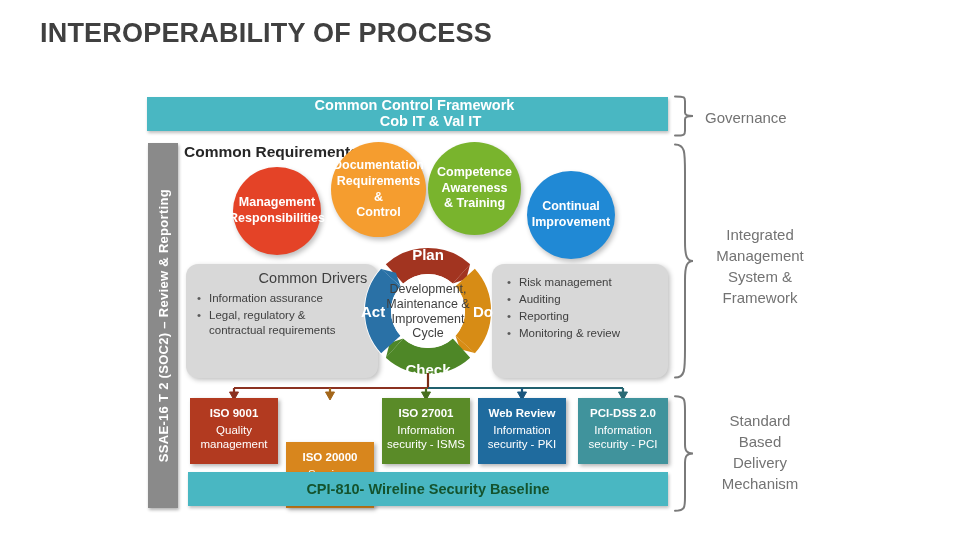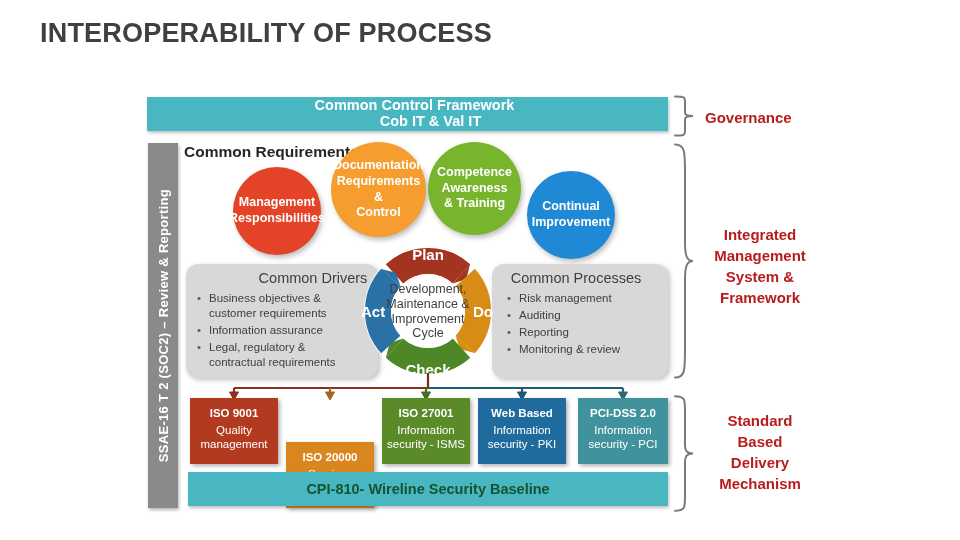--- a/index.html
+++ b/index.html
@@ -57,21 +57,21 @@
   .std{top:398px;width:88px;height:66px;color:#fff;text-align:center;box-sizing:border-box;
        padding-top:9px;box-shadow:2px 2px 4px rgba(0,0,0,.3);}
   .std-code{font-weight:bold;font-size:11.5px;margin-bottom:4px;}
   .std-label{font-size:11.5px;line-height:1.25;}
   .s1{left:190px;} .s2{left:286px;} .s3{left:382px;} .s4{left:478px;} .s5{left:578px;width:90px;}
 
   .banner2{left:188px;top:472px;width:480px;height:34px;display:flex;align-items:center;justify-content:center;
            color:#14532d;font-weight:bold;font-size:14.5px;box-shadow:1px 2px 3px rgba(0,0,0,.25);}
 
   .brace{overflow:visible;}
-  .ann{font-size:15px;font-weight:bold;color:#b91c1c;}
+  .ann{font-size:15px;font-weight:normal;color:#737373;}
   .ann-gov{left:705px;top:109px;}
   .ann-int{left:698px;top:224px;width:124px;text-align:center;line-height:1.4;}
   .ann-std{left:700px;top:410px;width:120px;text-align:center;line-height:1.4;}
 </style>
 </head>
 <body>
 
 <div id="slide">
 
   <div class="abs title">INTEROPERABILITY OF PROCESS</div>
@@ -94,28 +94,26 @@
 Control</div>
   <div class="abs circle c3 pre" style="background: rgb(121, 180, 45);">Competence
 Awareness
 &amp; Training</div>
   <div class="abs circle c4 pre" style="background: rgb(32, 137, 213);">Continual
 Improvement</div>
 
   <div class="abs graybox drivers">
     <div class="gbox-title">Common Drivers</div>
     <ul class="gbox-list">
-      <li>Business objectives &amp; customer requirements</li>
       <li>Information assurance</li>
       <li>Legal, regulatory &amp; contractual requirements</li>
     </ul>
   </div>
 
   <div class="abs graybox processes">
-    <div class="gbox-title">Common Processes</div>
     <ul class="gbox-list">
       <li>Risk management</li>
       <li>Auditing</li>
       <li>Reporting</li>
       <li>Monitoring &amp; review</li>
     </ul>
   </div>
 
   <div class="abs wheel">
     <svg width="140" height="140" viewBox="0 0 140 140">
@@ -175,21 +173,21 @@
     <div class="std-code">ISO 20000</div>
     <div class="std-label pre">Services
 management</div>
   </div>
   <div class="abs std s3" style="background: rgb(90, 139, 40); text-align: center;">
     <div class="std-code">ISO 27001</div>
     <div class="std-label pre">Information
 security - ISMS</div>
   </div>
   <div class="abs std s4" style="background: rgb(31, 107, 158);">
-    <div class="std-code">Web Based</div>
+    <div class="std-code">Web Review</div>
     <div class="std-label pre">Information
 security - PKI</div>
   </div>
   <div class="abs std s5" style="background: rgb(64, 147, 156);">
     <div class="std-code">PCI-DSS 2.0</div>
     <div class="std-label pre">Information
 security - PCI</div>
   </div>
 
   <div class="abs banner2" style="background: rgb(73, 183, 194);">

